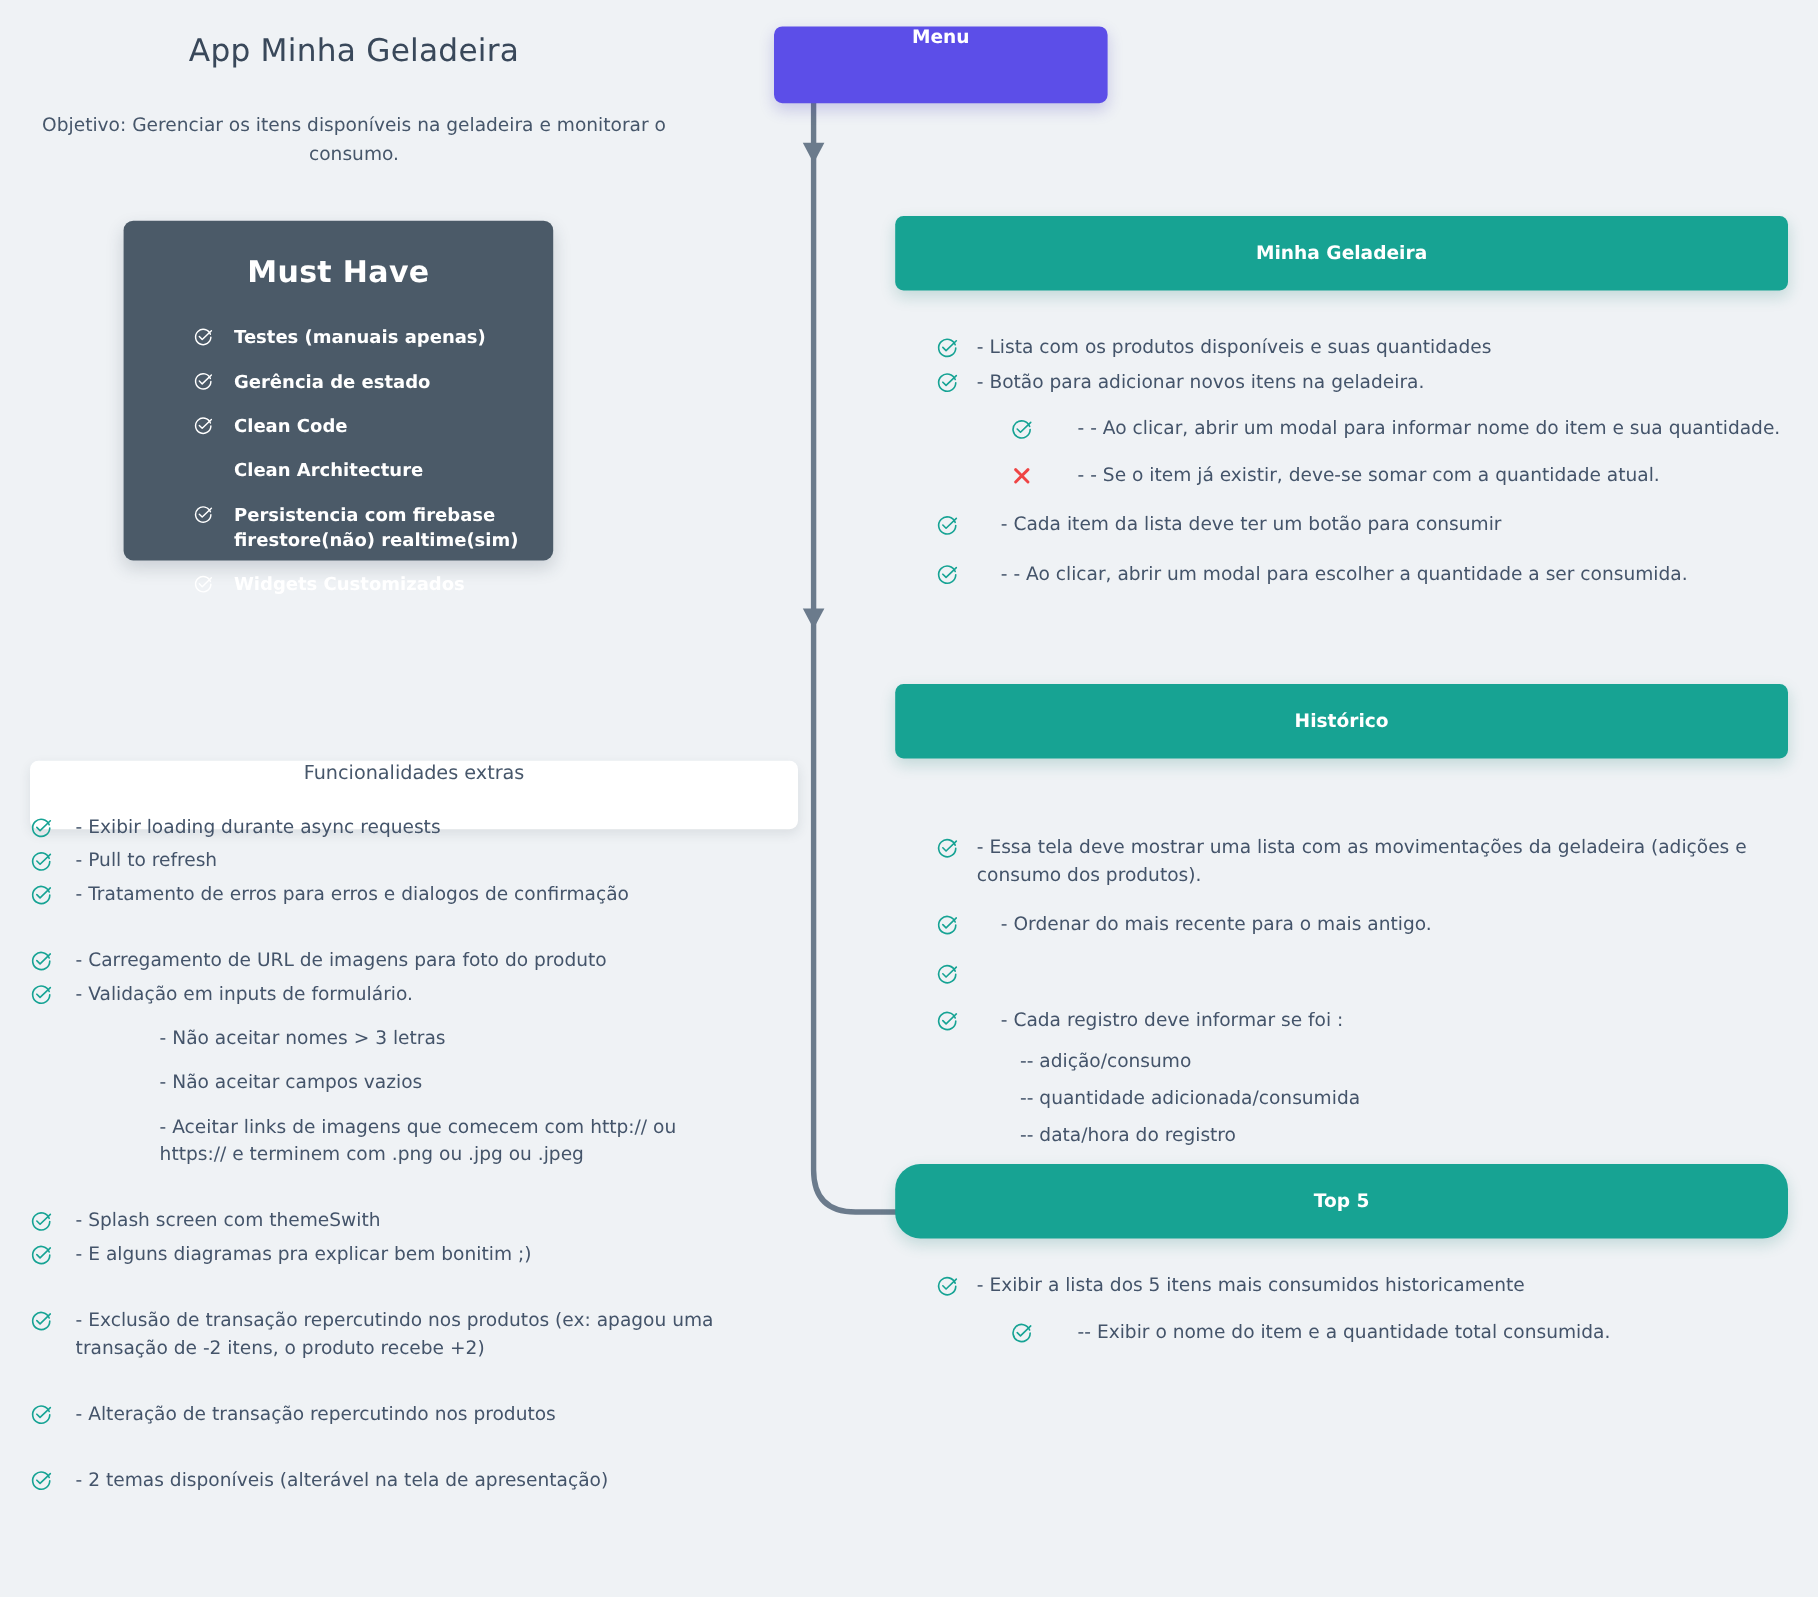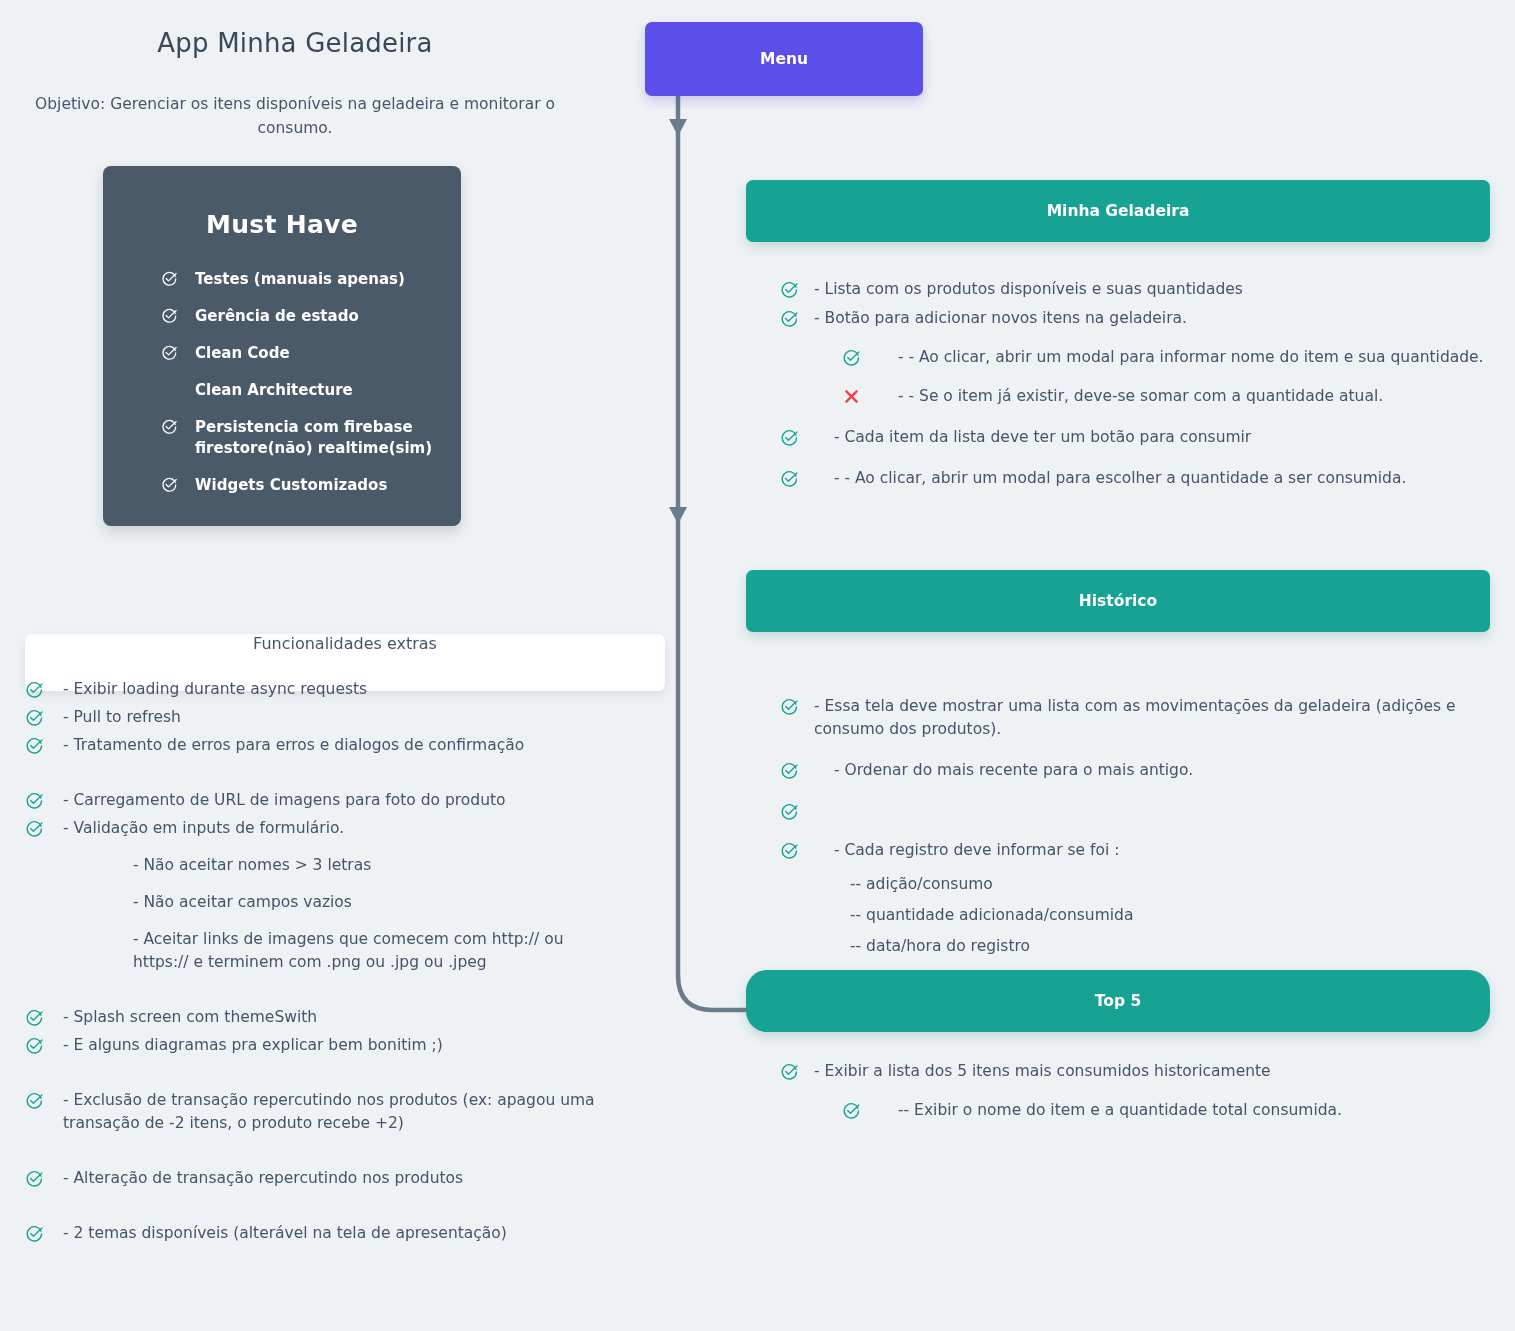--- a/index.html
+++ b/index.html
@@ -17,24 +17,24 @@
     position: absolute; left: 25px; top: 28px; width: 540px;
     text-align: center; font-size: 26px; font-weight: 400; color: #39485a;
     letter-spacing: .2px;
   }
   .app-subtitle {
     position: absolute; left: 25px; top: 92px; width: 540px;
     text-align: center; font-size: 15.5px; line-height: 24px; color: #46566a;
   }
 
   .musthave-card {
-    position: absolute; left: 103px; top: 166px; width: 358px; height: 360px;
+    position: absolute; left: 103px; top: 184px; width: 358px; height: 283px;
     background: #4b5a68; border-radius: 8px;
     box-shadow: 0 6px 14px rgba(40,55,70,.18);
-    padding: 44px 26px 20px 26px;
+    padding: 28px 26px 20px 26px;
   }
   .musthave-title {
     text-align: center; color: #ffffff; font-size: 25px; font-weight: 700;
     letter-spacing: .3px; margin-bottom: 30px;
   }
   .mh-row { display: flex; align-items: flex-start; margin-bottom: 16px; padding-left: 32px; }
   .mh-row .ico { width: 34px; flex: 0 0 34px; padding-top: 1px; }
   .mh-row .txt { font-size: 15px; font-weight: 700; color: #ffffff; line-height: 21px; }
   .mh-row.noicon .ico { visibility: hidden; }
 
@@ -49,24 +49,24 @@
   .extras-list { position: absolute; left: 25px; top: 678px; width: 580px; }
   .ex-row { display: flex; align-items: flex-start; margin-bottom: 5px; }
   .ex-row .ico { width: 38px; flex: 0 0 38px; padding-top: 2px; }
   .ex-row .txt { font-size: 15.5px; line-height: 23px; color: #44546a; }
   .ex-row.gap { margin-top: 32px; }
   .ex-row.sub { margin-left: 108px; margin-top: 14px; }
   .ex-row.sub .txt { color: #44546a; }
 
   
   .menu-box {
-    position: absolute; left: 645px; top: 22px; width: 278px; height: 74px;
+    position: absolute; left: 645px; top: 22px; width: 278px; height: 64px;
     background: #5c4ee8; border-radius: 7px;
     box-shadow: 0 5px 12px rgba(60,50,180,.22);
-    display: flex; align-items: center; justify-content: center;
+    display: flex; justify-content: center;
   }
   .menu-box .lbl { color: #fff; font-size: 15.5px; font-weight: 700; }
 
   .sec-header {
     position: absolute; left: 746px; width: 744px; height: 62px;
     background: #17a393; border-radius: 7px;
     box-shadow: 0 5px 12px rgba(20,120,110,.20);
     display: flex; align-items: center; justify-content: center;
   }
   .sec-header .lbl { color: #fff; font-size: 15.5px; font-weight: 700; }

